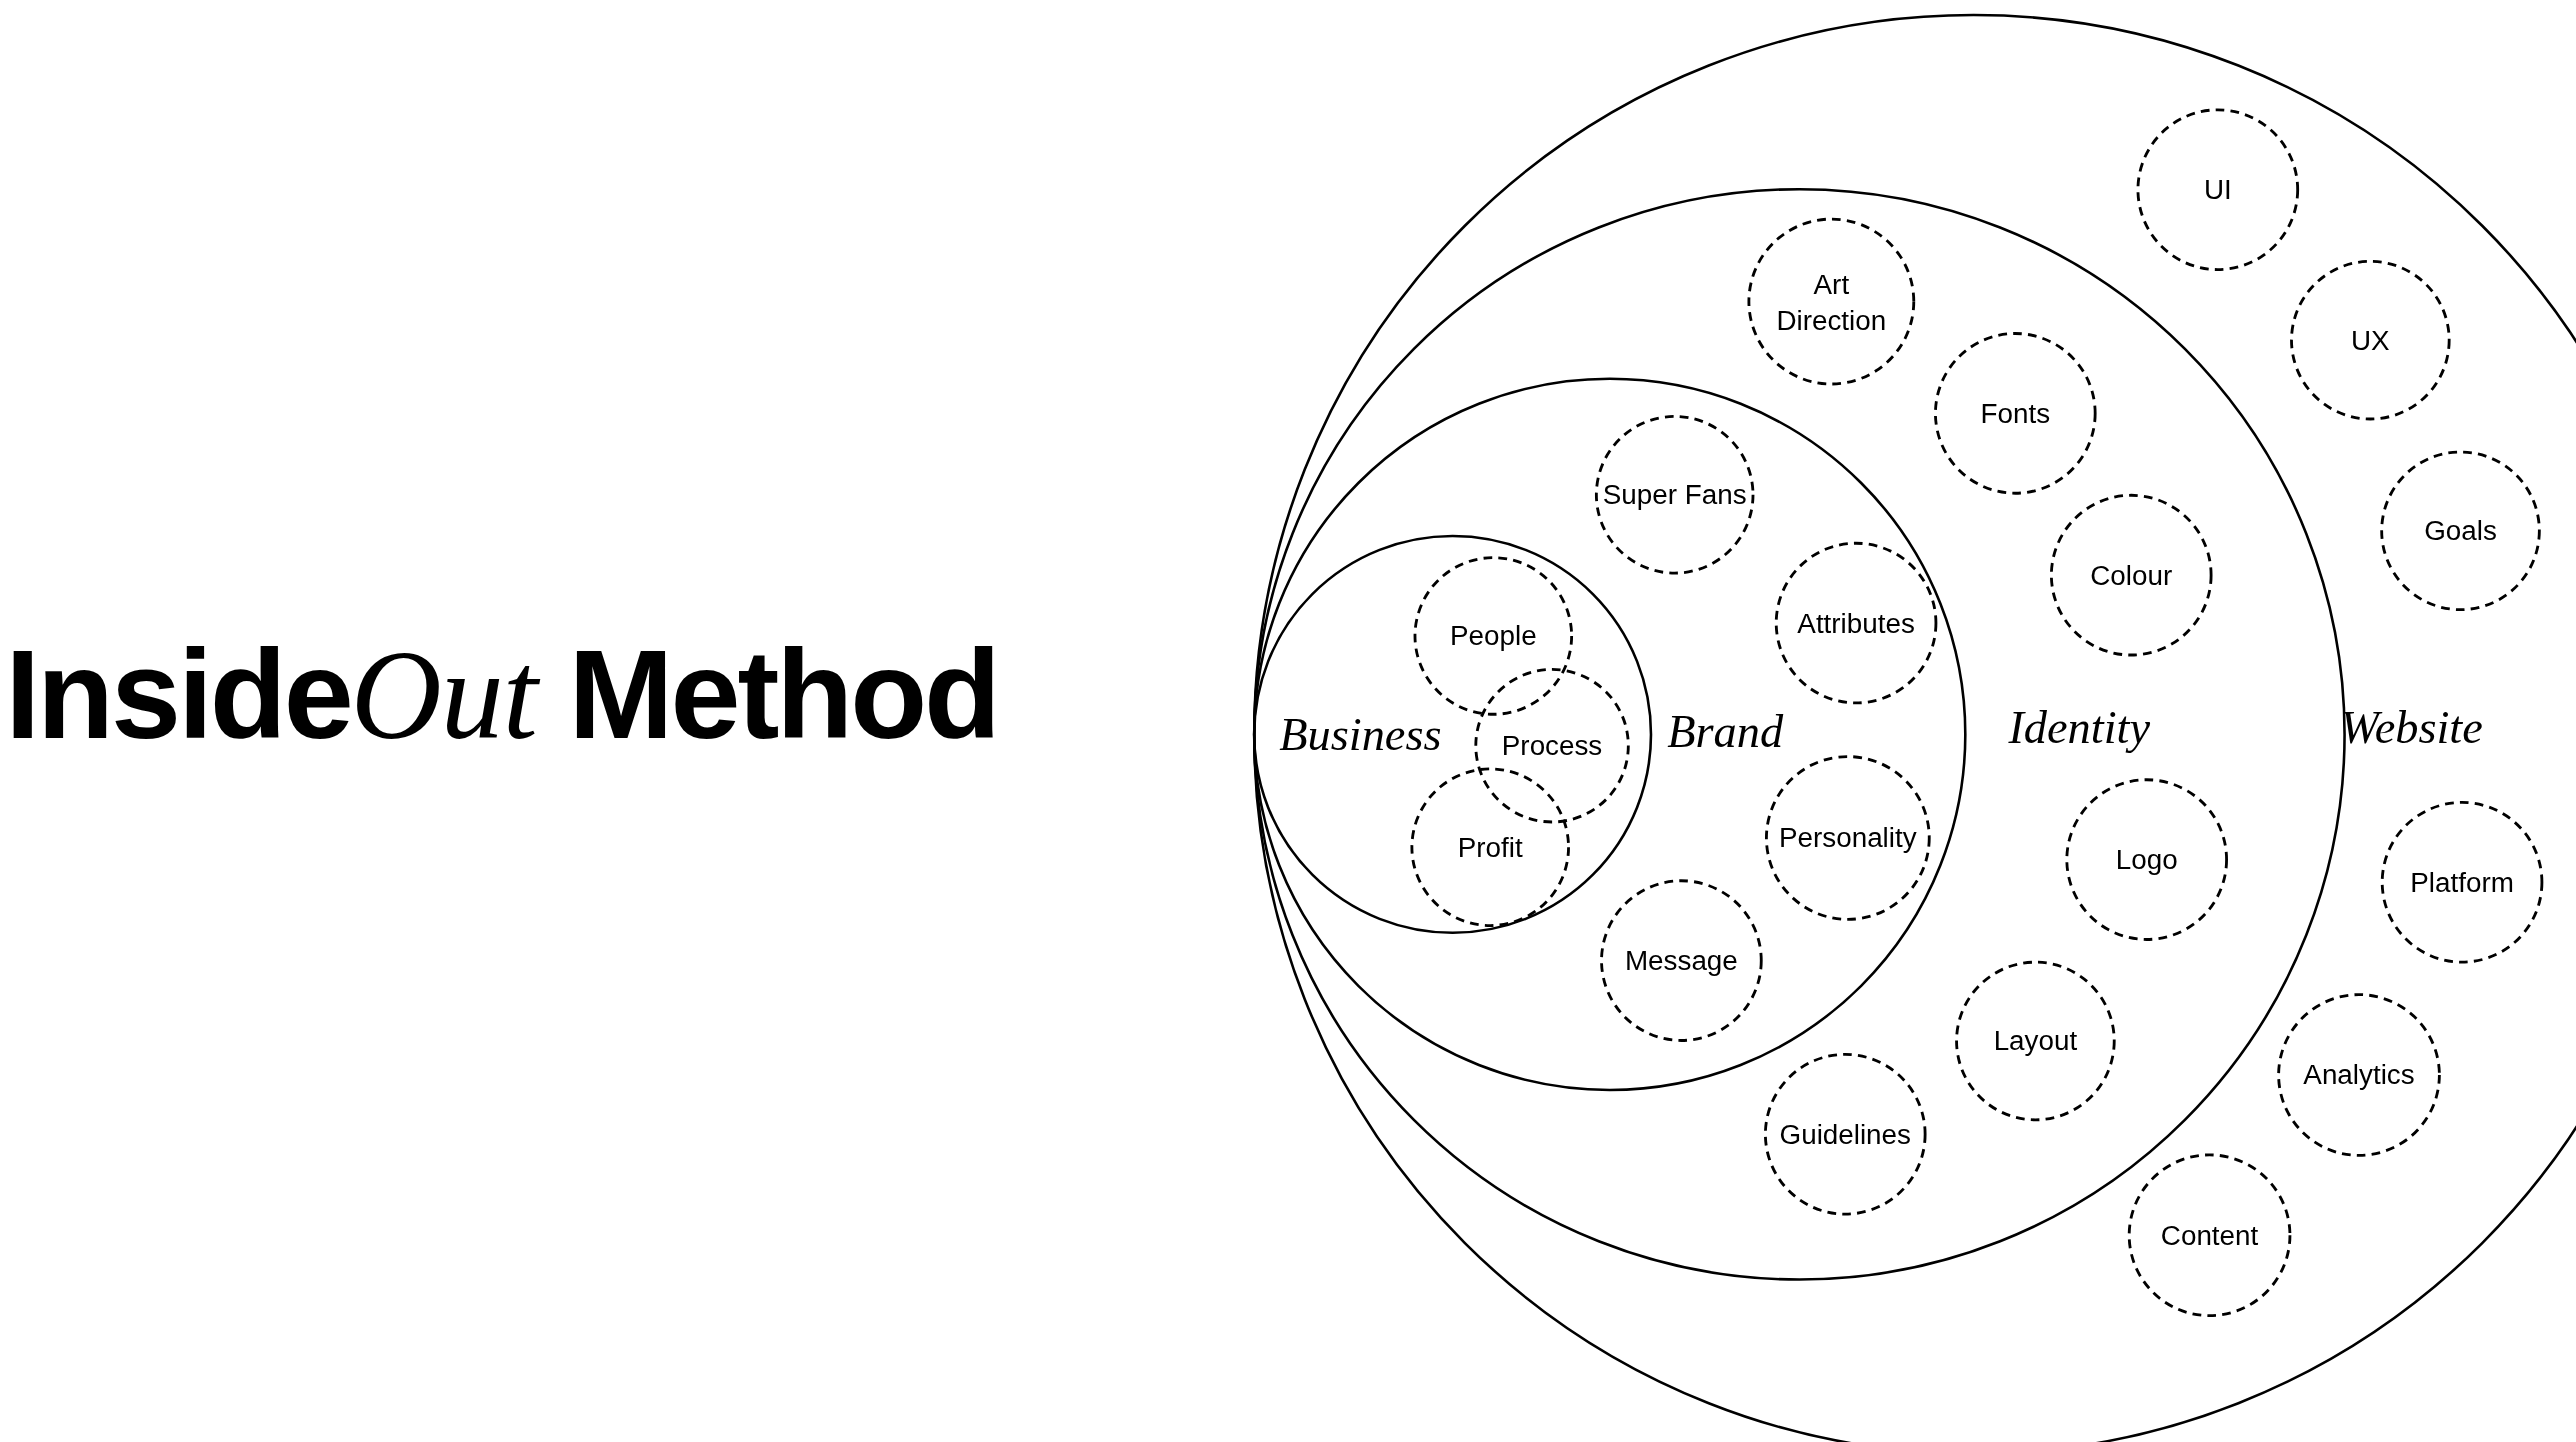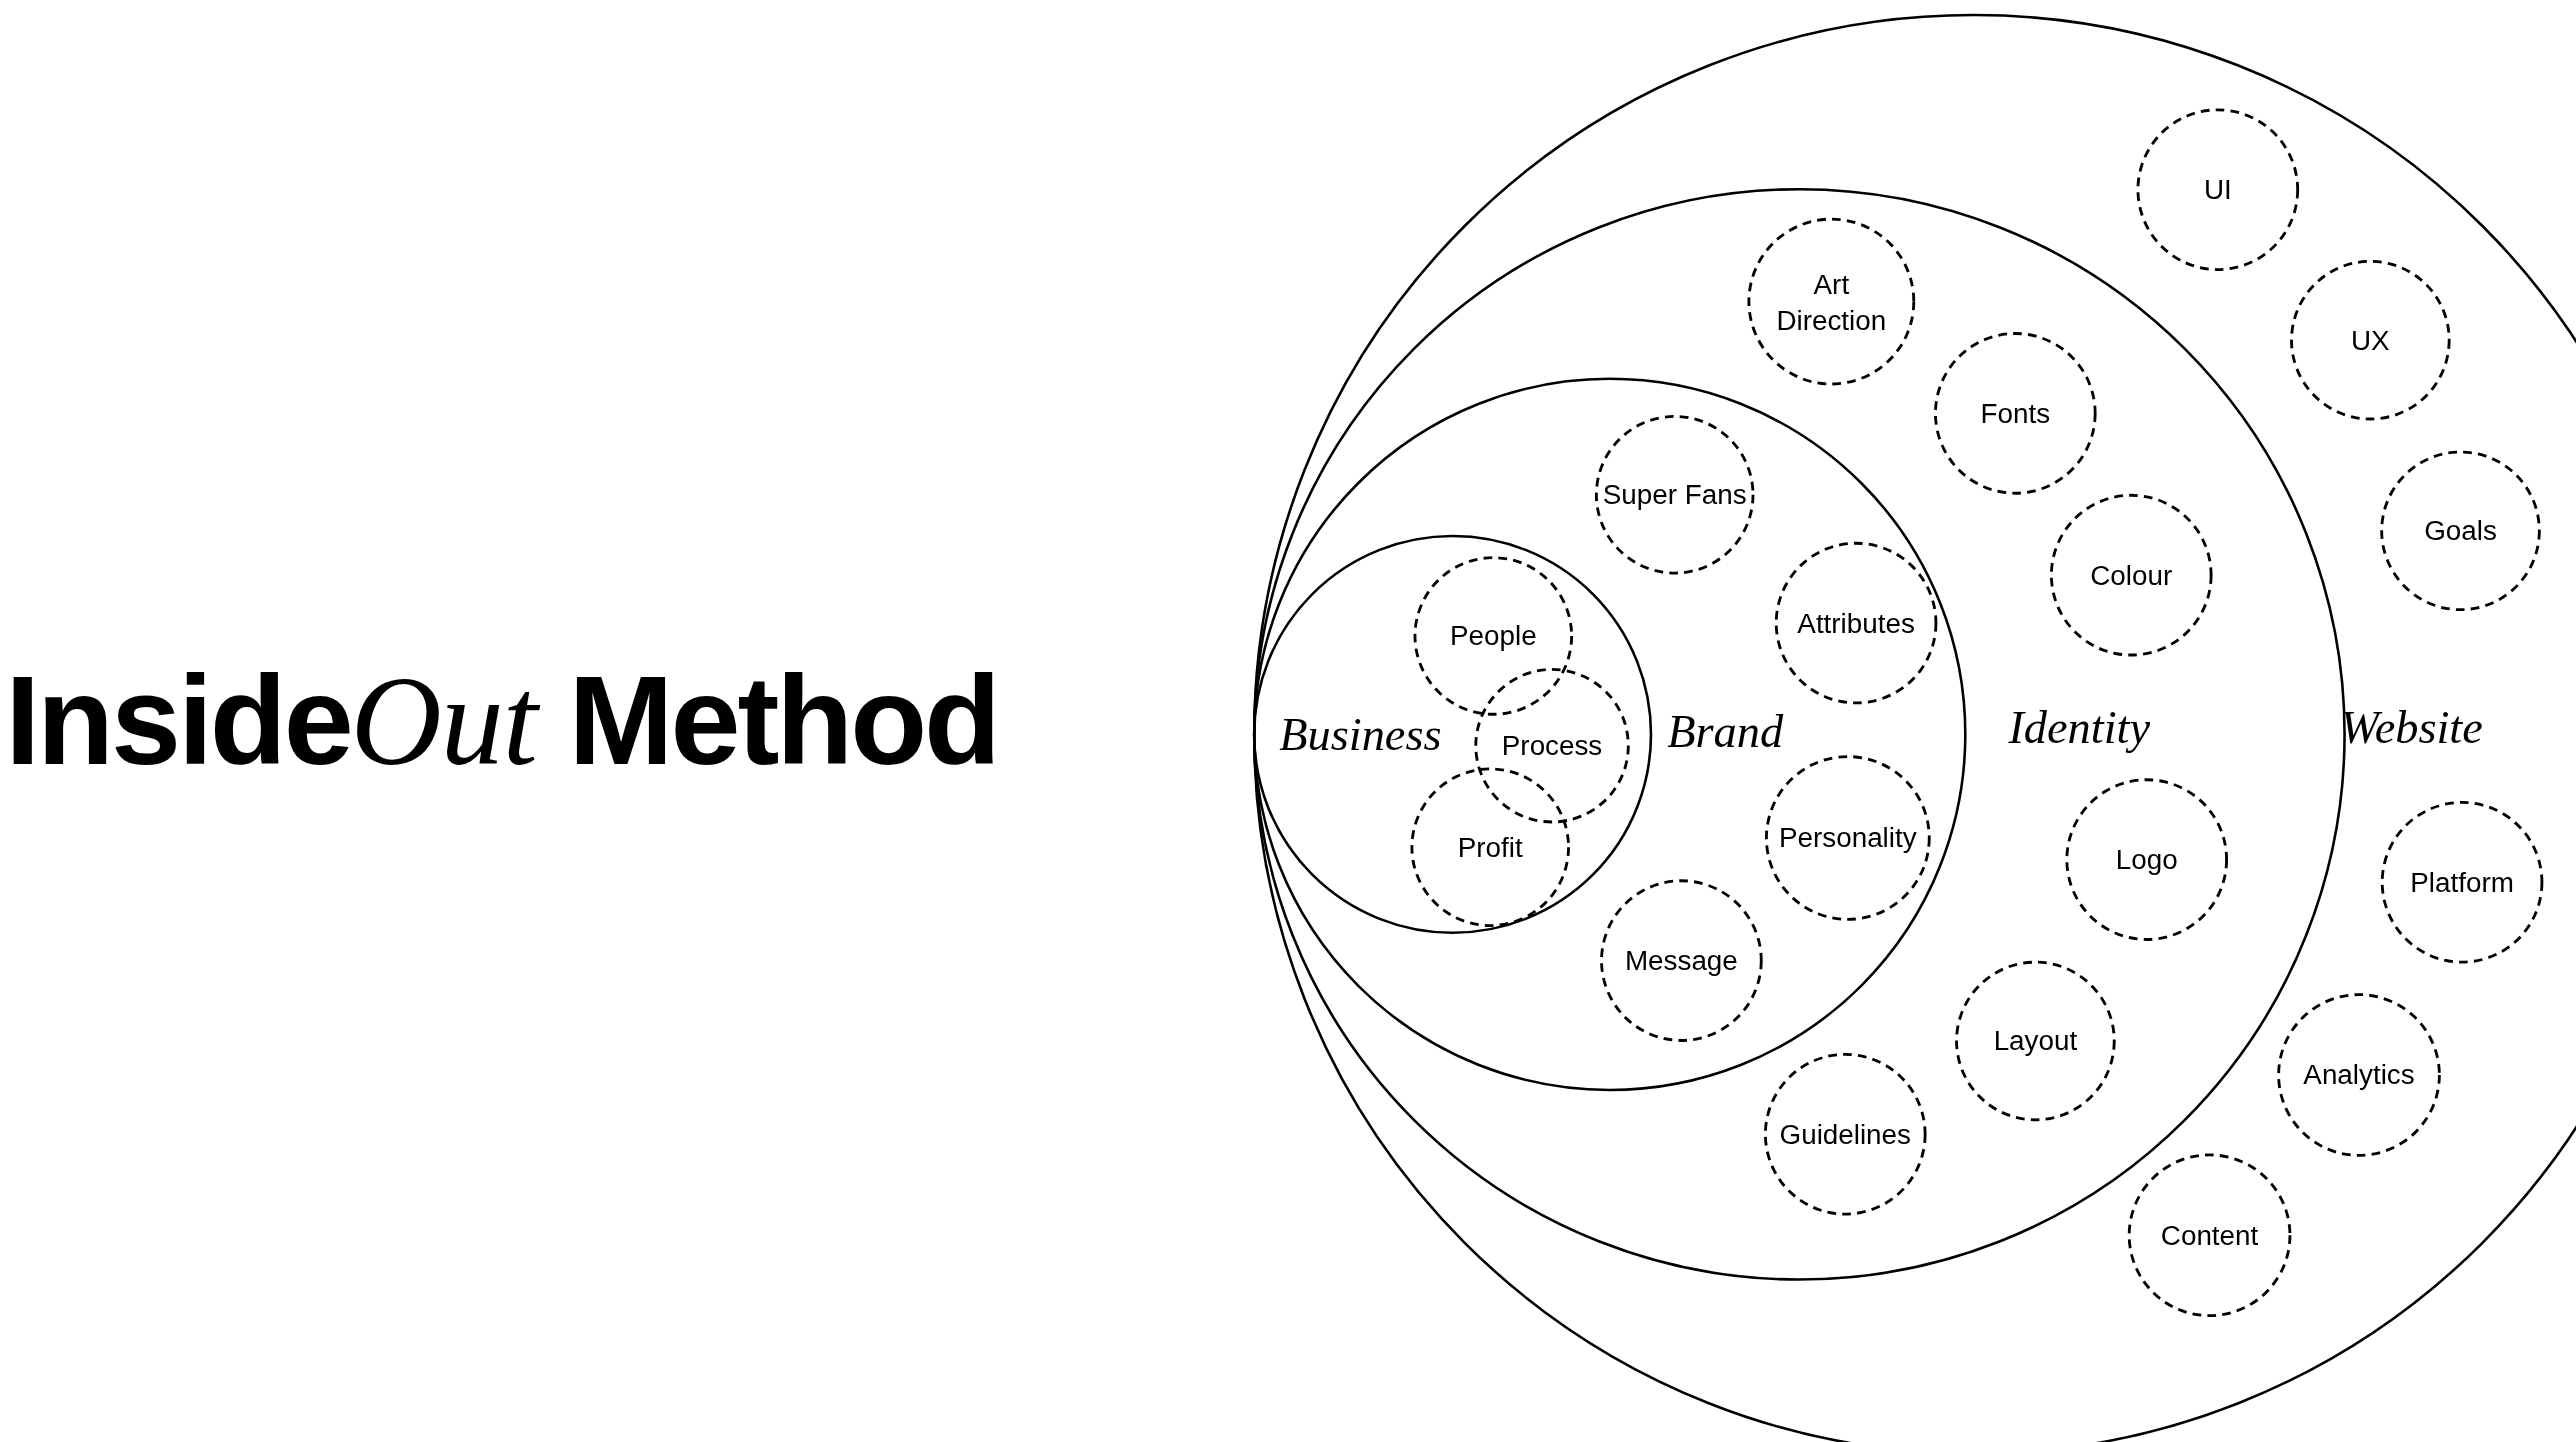--- a/index.html
+++ b/index.html
@@ -17,21 +17,21 @@
   }
   .stage {
     position: relative;
     width: 2696px;
     height: 1443px;
     background: var(--color-background);
   }
   .title {
     position: absolute;
     left: 5.2px;
-    top: 658px;
+    top: 632px;
     width: 1216px;
     font-size: 126px;
     line-height: 1.0;
     color: var(--color-text);
     white-space: nowrap;
   }
   .title .t-sans {
     font-family: "Liberation Sans", sans-serif;
     font-weight: 600;
     letter-spacing: -3.1px;

